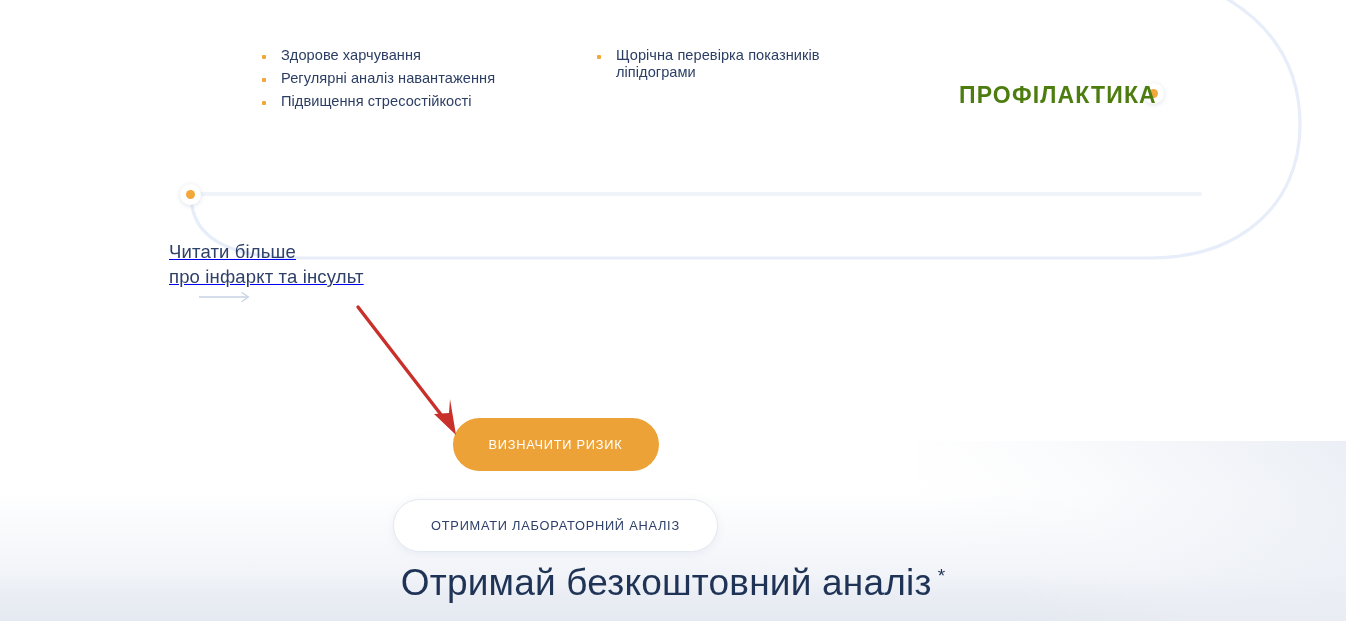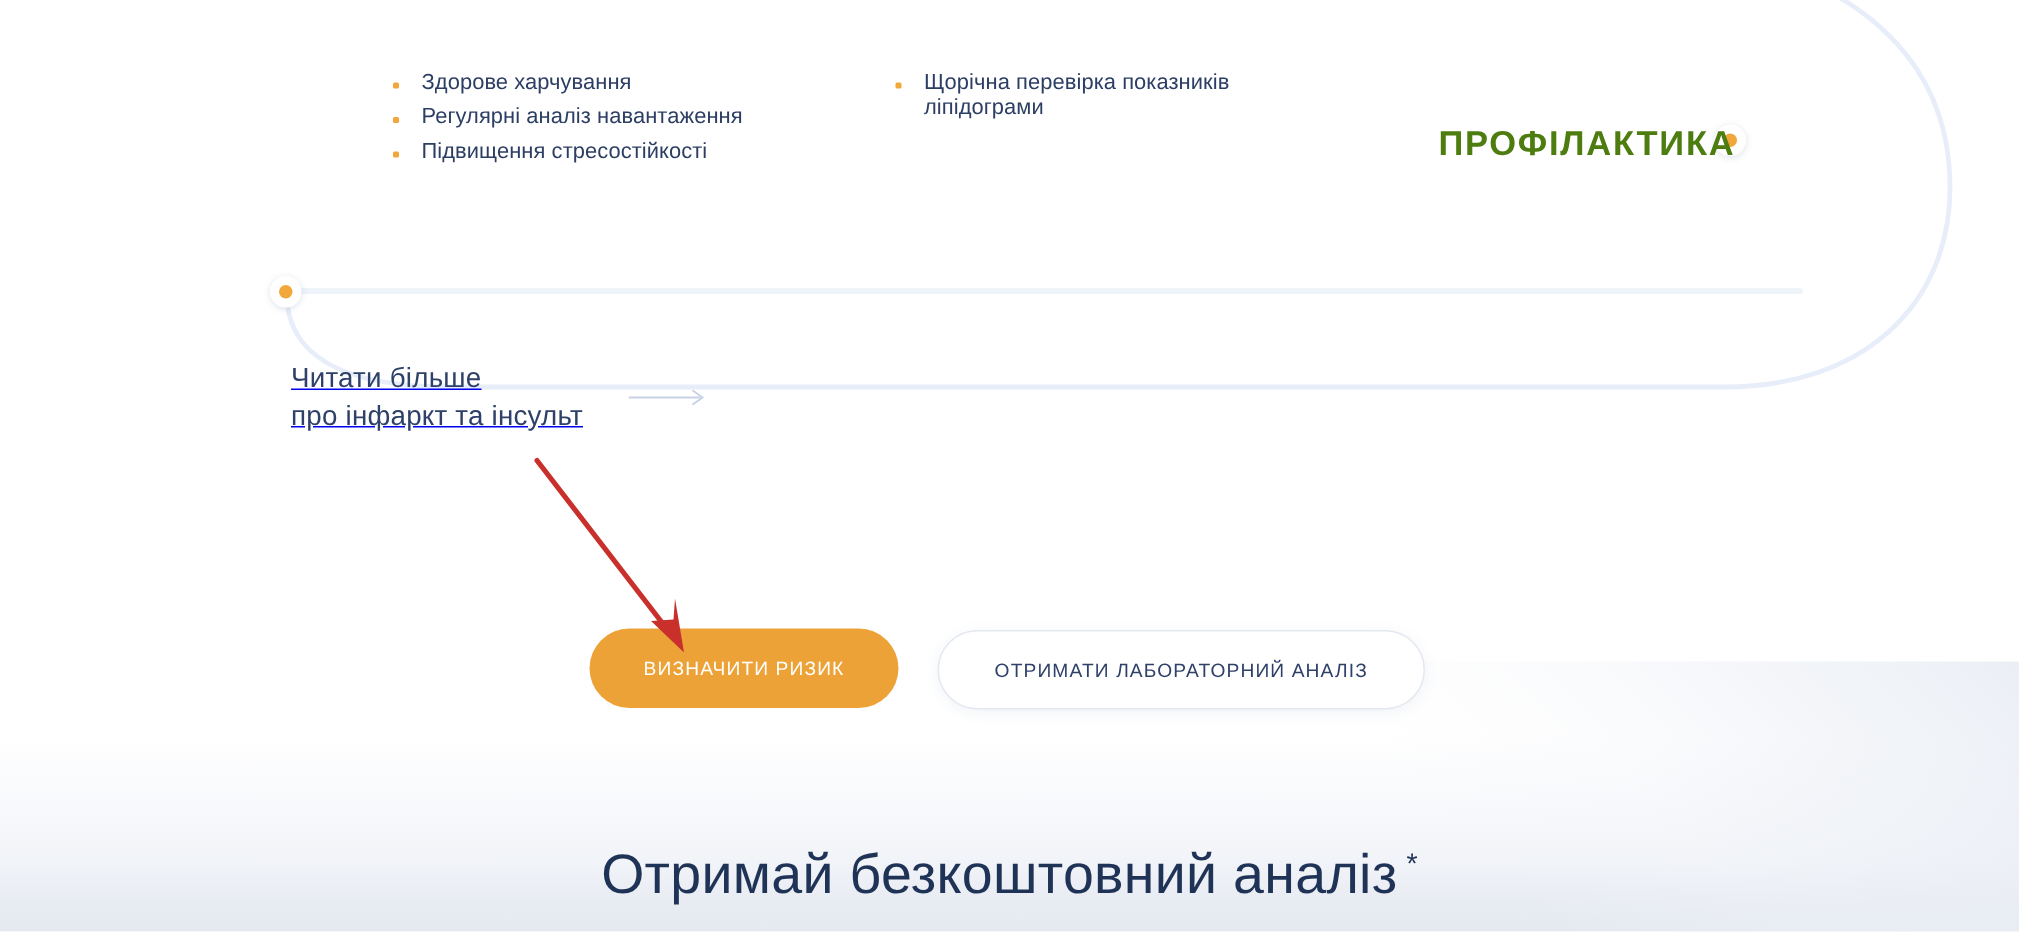--- a/index.html
+++ b/index.html
@@ -125,24 +125,25 @@
     line-height: 17px;
     color: #2C3E63;
     letter-spacing: 0.05px;
   }
   #bullets-col-2 .bullet-item { margin-bottom: 8px; }
   #bullets-col-2 .bullet-text { max-width: 240px; }
 
   
   #read-more {
     position: absolute;
-    left: 194px;
+    left: 169px;
     top: 239px;
     display: flex;
-    align-items: center;
+    align-items: flex-start;
+    flex-direction: column;
   }
   #read-more-text {
     font-size: 18.5px;
     line-height: 25px;
     color: #2F4169;
     letter-spacing: 0.15px;
     white-space: pre-line;
   }
   #read-more-arrow {
     margin-left: 30px;
@@ -150,20 +151,21 @@
   }
 
   
   .btn-row {
     position: absolute;
     left: 393px;
     top: 418px;
     display: flex;
     align-items: center;
     gap: 26px;
+    flex-direction: column;
   }
   #btn-primary {
     width: 206px;
     height: 53px;
     border: none;
     border-radius: 27px;
     background: #EDA238;
     color: #ffffff;
     font-family: "Liberation Sans", sans-serif;
     font-size: 12.8px;

